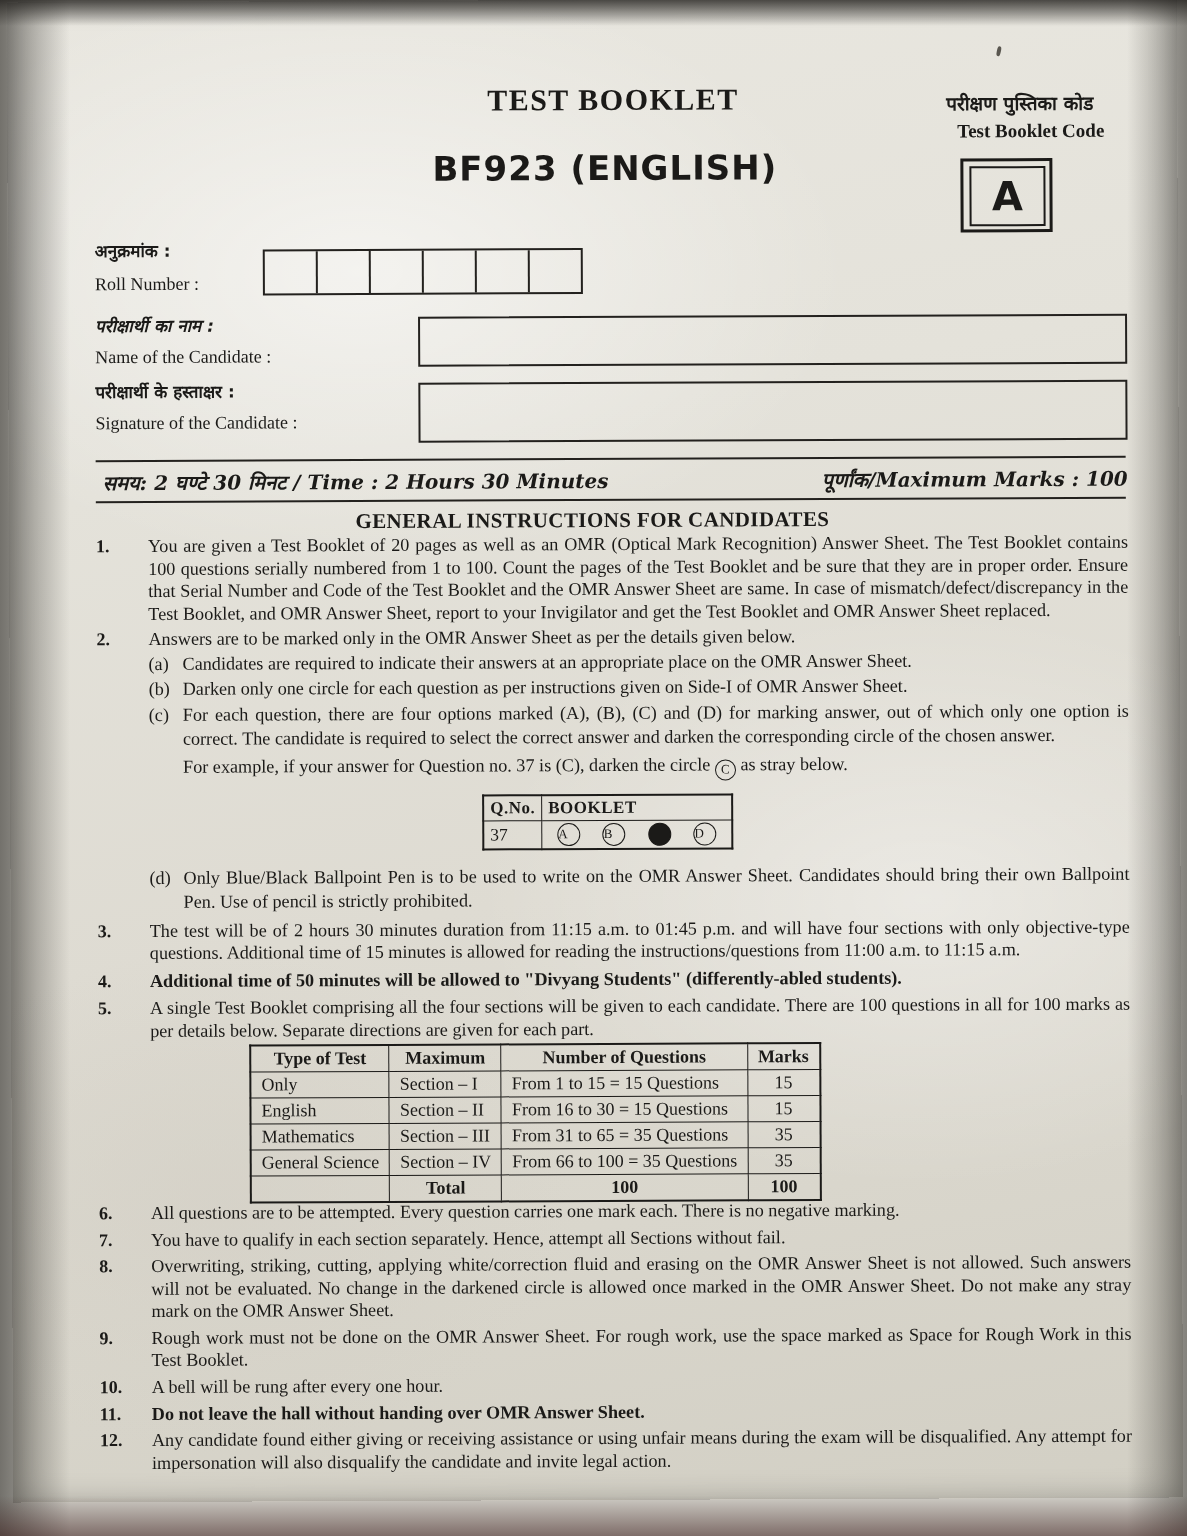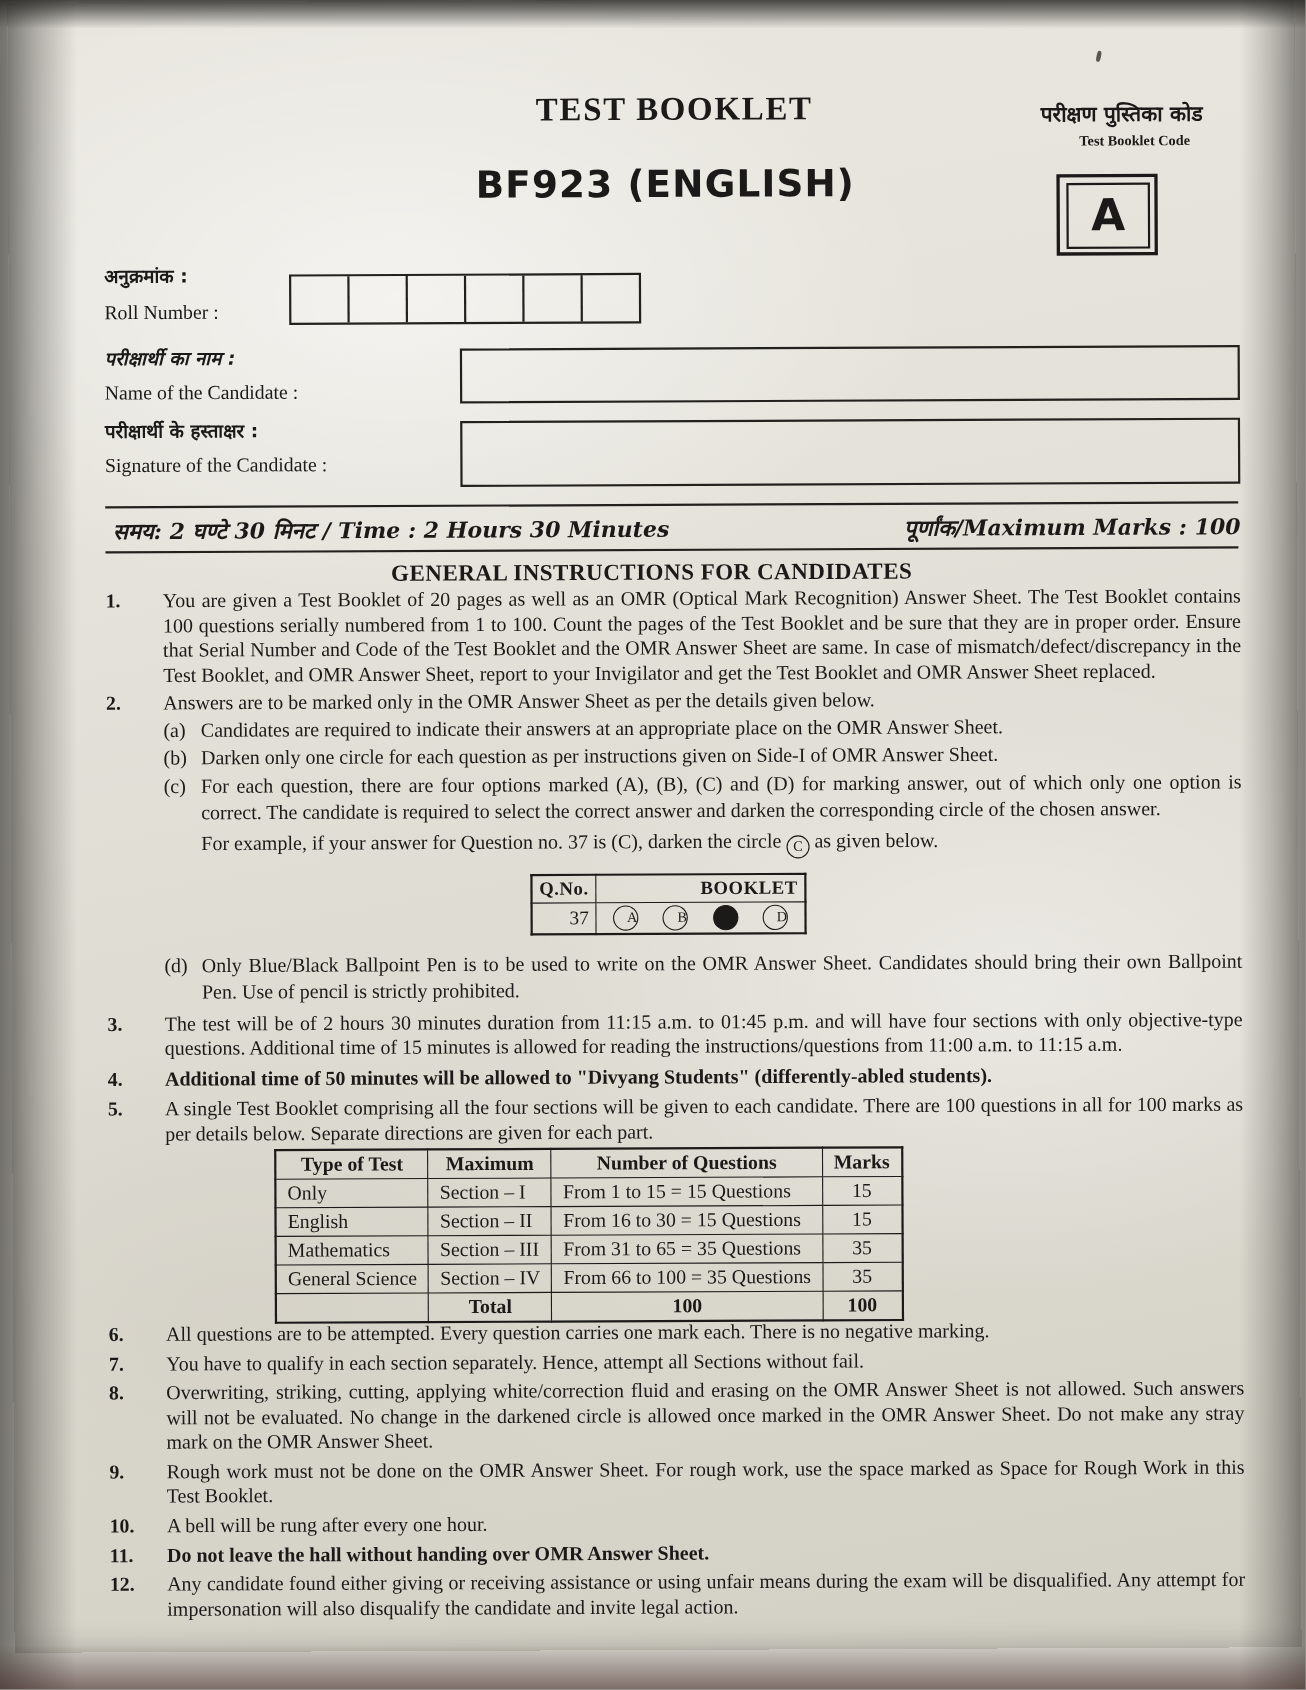--- a/index.html
+++ b/index.html
@@ -67,22 +67,22 @@
     font-size: 34px; font-weight: bold; letter-spacing: 1px;
     font-family: "DejaVu Sans", sans-serif;
   }
   .tbc-hi {
     position: absolute; left: 925px; top: 92px;
     font-size: 19px; font-weight: bold;
     font-family: "DejaVu Sans", sans-serif;
     margin-left: 24px;
   }
   .tbc-en {
-    position: absolute; left: 984px; top: 122px;
-    font-size: 13px; font-weight: bold;
+    position: absolute; left: 960px; top: 122px;
+    font-size: 19px; font-weight: bold;
   }
   .code-box {
     position: absolute; left: 963px; top: 160px;
     width: 86px; height: 68px;
     border: 3px solid #1b1a18;
   }
   .code-box-inner {
     position: absolute; left: 6px; top: 5px;
     width: 72px; height: 56px;
     border: 2px solid #1b1a18;
@@ -190,21 +190,21 @@
   
   .resp-table {
     position: absolute; left: 482px; top: 794px;
     border: 2px solid #1b1a18;
     border-collapse: collapse;
   }
   .resp-table td, .resp-table th {
     border: 1.5px solid #1b1a18;
     font-size: 17.5px;
     font-family: "Liberation Serif", serif;
-    text-align: right;
+    text-align: left;
     padding: 2px 6px;
   }
   .resp-table th { font-weight: bold; font-size: 17px; letter-spacing: 0.5px; }
   .bub {
     display: inline-block; width: 21px; height: 21px;
     border: 1.6px solid #1b1a18; border-radius: 50%;
     line-height: 19px; font-size: 13px; margin: 0 9px;
     vertical-align: middle;
   }
   .bub.filled { background: #1b1a18; color: transparent; }
@@ -293,21 +293,21 @@
             <div class="sublbl">(b)</div>
             <div class="subtxt">Darken only one circle for each question as per instructions given on Side-I of OMR Answer Sheet.</div>
           </div>
           <div class="sub">
             <div class="sublbl">(c)</div>
             <div class="subtxt">For each question, there are four options marked (A), (B), (C) and (D) for marking answer, out of which only one option is correct. The candidate is required to select the correct answer and darken the corresponding circle of the chosen answer.</div>
           </div>
           <div class="example-line">
             <span>For example, if your answer for Question no. 37 is (C), darken the circle</span>
             <span class="circ-inline">C</span>
-            <span>as given below.</span>
+            <span>as stray below.</span>
           </div>
           <div style="height:82px"></div>
           <div class="sub">
             <div class="sublbl">(d)</div>
             <div class="subtxt">Only Blue/Black Ballpoint Pen is to be used to write on the OMR Answer Sheet. Candidates should bring their own Ballpoint Pen. Use of pencil is strictly prohibited.</div>
           </div>
         </div>
       </div>
 
       <div class="row" style="margin-top:5px;">

